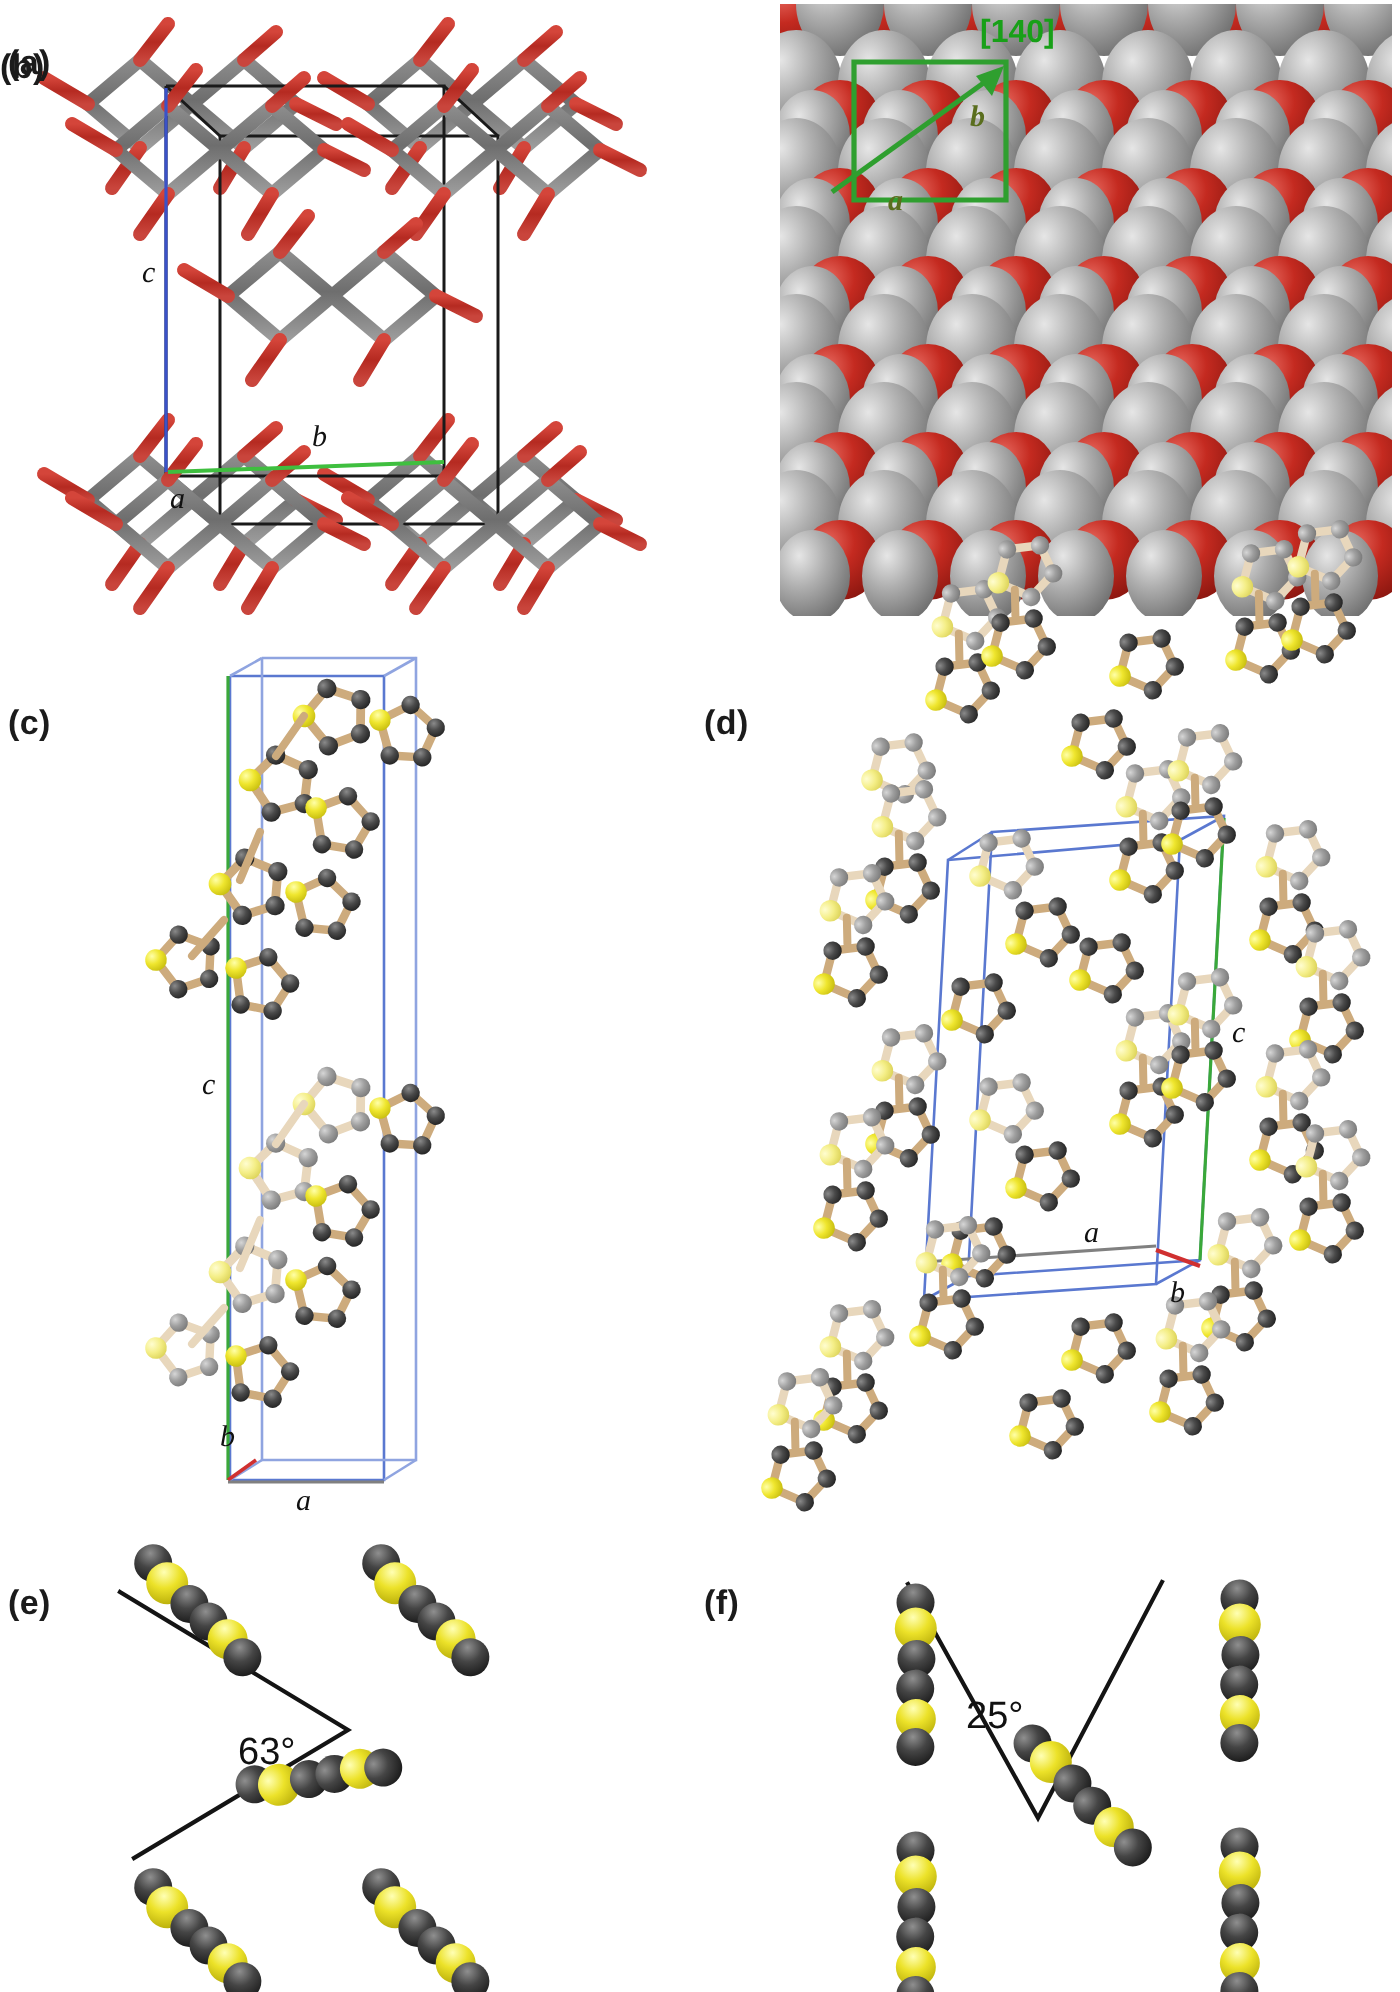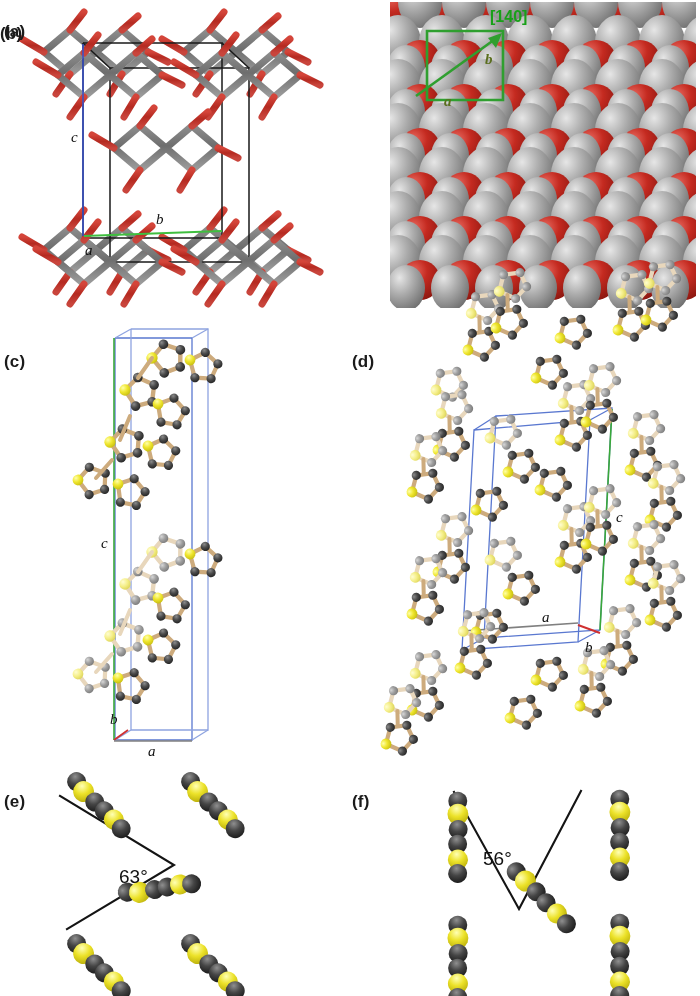--- a/index.html
+++ b/index.html
@@ -802,16 +802,16 @@
         </g>
       <g transform="translate(108,192) rotate(22)">
           <use href="#molF"></use>
         </g>
       <g transform="translate(270,190) rotate(22)">
           <use href="#molF"></use>
         </g>
     </svg>
 
     <div class="panel-label" style="left:2px;top:22px;">(f)</div>
-    <div class="angle-label" style="left:133px;top:78px;">56°</div>
+    <div class="angle-label" style="left:133px;top:78px;">25°</div>
   </div>
 
 </div>
 
 </body></html>

